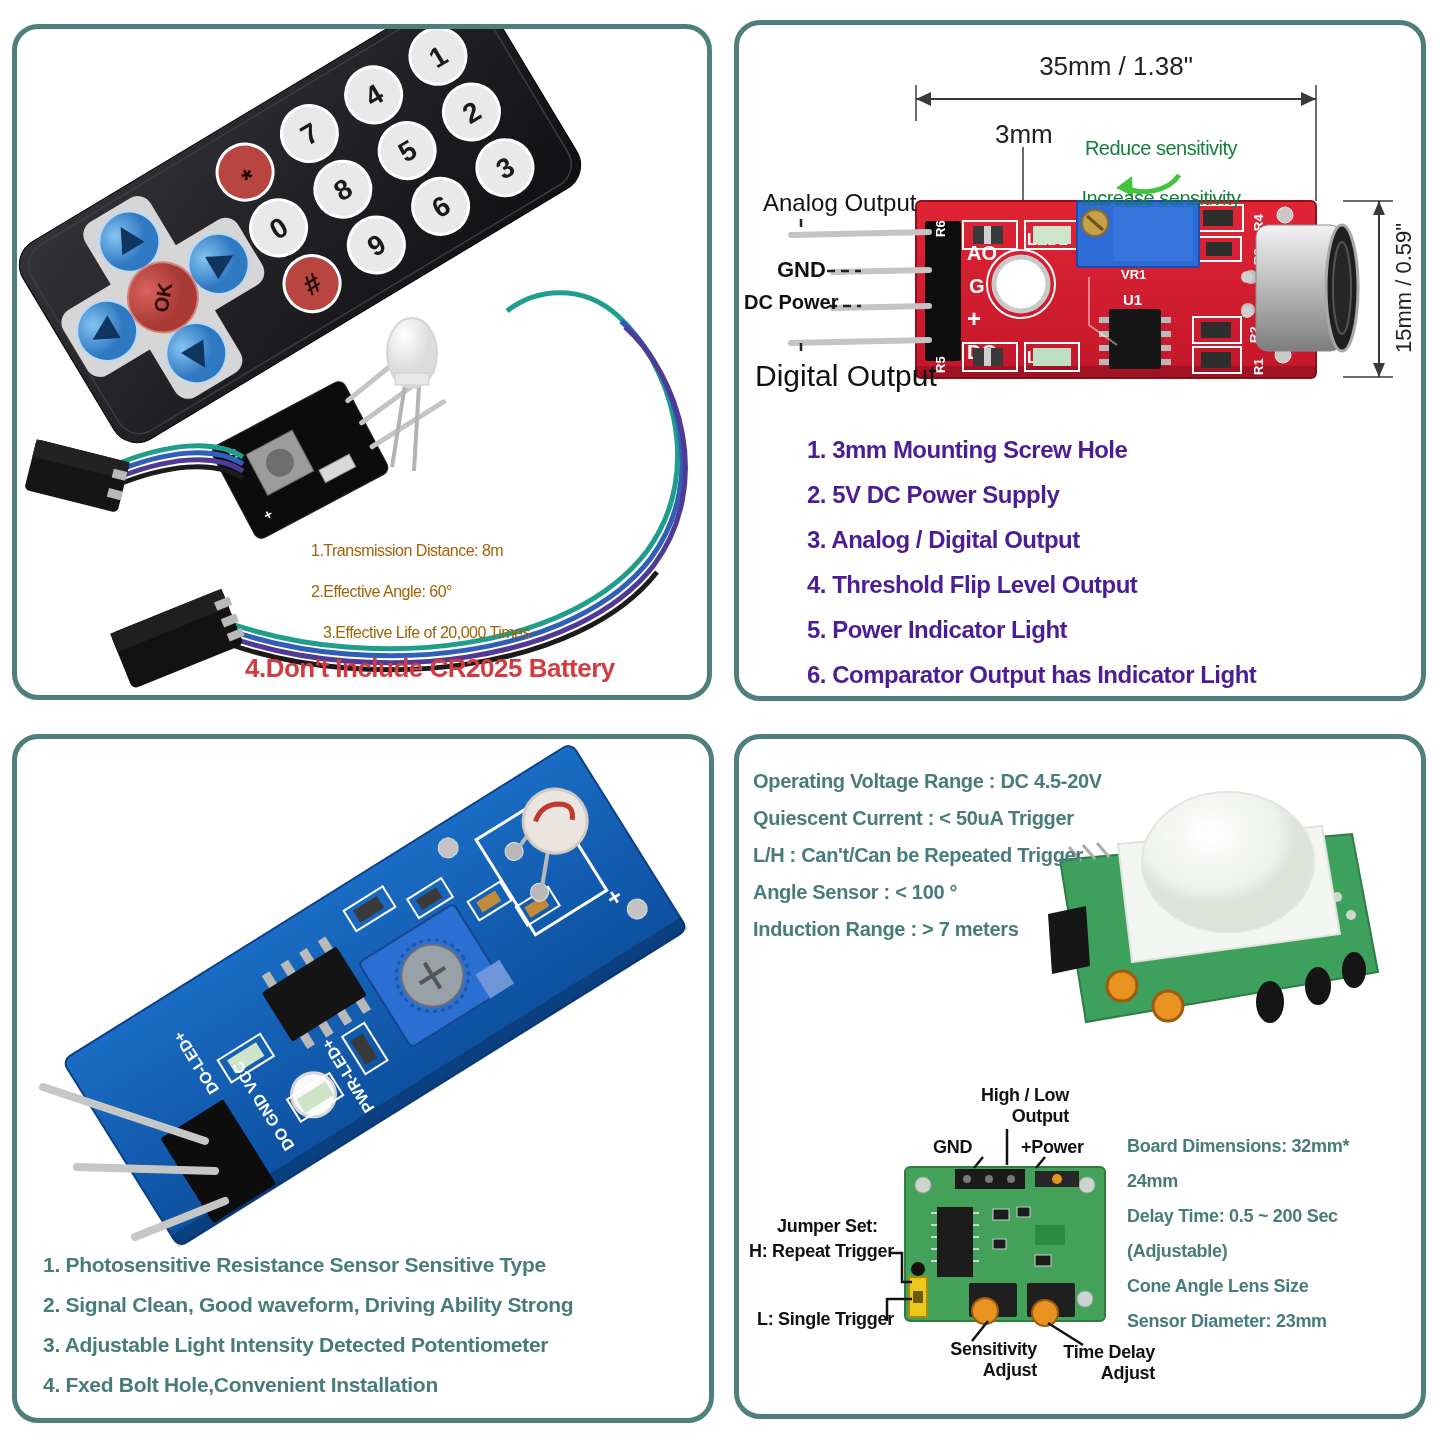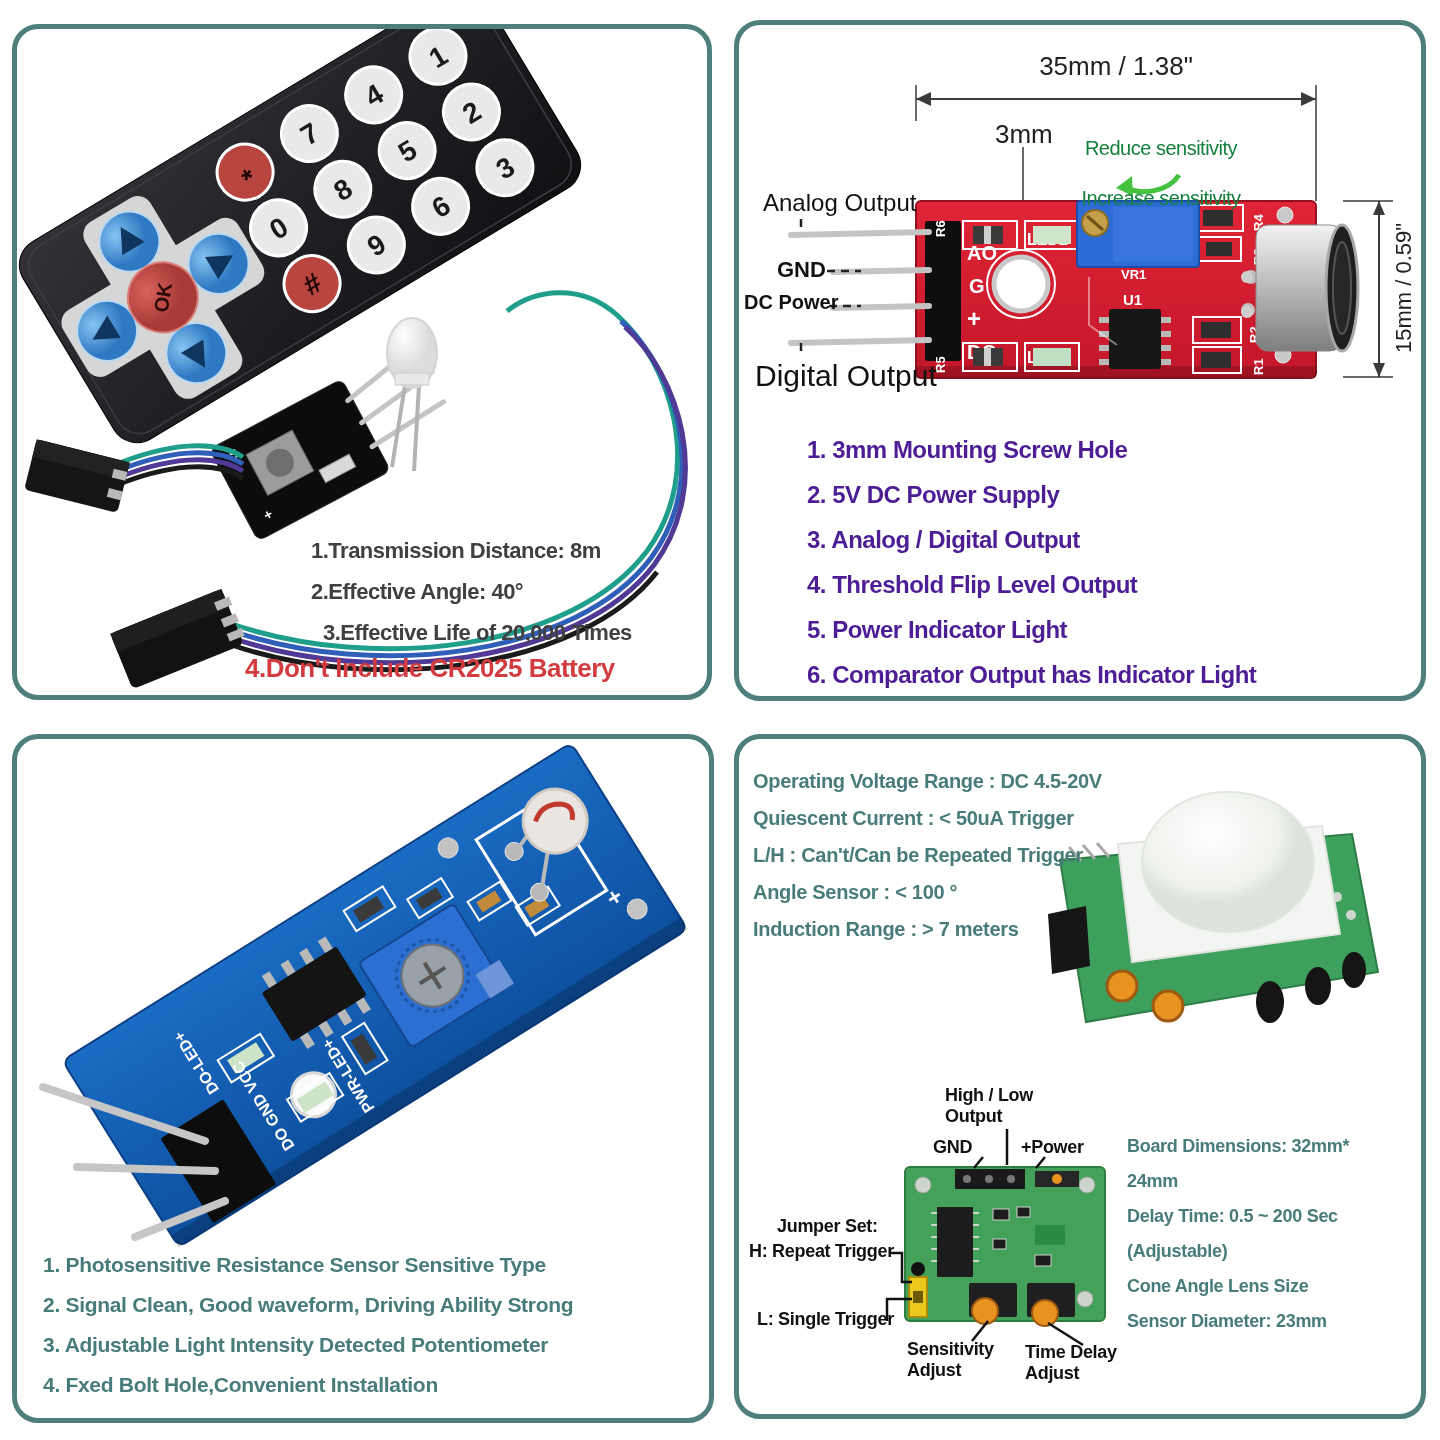--- a/index.html
+++ b/index.html
@@ -6,37 +6,37 @@
   body{width:1440px;height:1440px;position:relative;font-family:"Liberation Sans",sans-serif;overflow:hidden;}
   .panel{position:absolute;background:#fff;border:5px solid #4E7F7C;border-radius:26px;overflow:hidden;}
   #p-tl{left:12px;top:24px;width:690px;height:666px;}
   #p-tr{left:734px;top:20px;width:682px;height:671px;}
   #p-bl{left:12px;top:734px;width:692px;height:679px;}
   #p-br{left:734px;top:734px;width:682px;height:675px;}
   .fillsvg{position:absolute;left:0;top:0;width:100%;height:100%;overflow:visible;}
   .abs{position:absolute;}
   
   .ir-feats{left:228px;top:510px;line-height:24px;}
-  .ir-feat{font-size:22px;font-weight:bold;letter-spacing:-0.5px;color:#404040;margin:0 0 17px 66px;}
+  .ir-feat{font-size:16px;font-weight:normal;letter-spacing:-0.5px;color:#a16207;margin:0 0 17px 66px;}
   .ir-feat.i3{margin-left:78px;margin-bottom:11px;}
   .ir-warn{font-size:26px;font-weight:bold;letter-spacing:-0.5px;color:#D23C41;margin-left:0;}
   
   .dim-w{left:277px;top:26px;width:200px;text-align:center;font-size:26px;color:#222;}
   .dim-hole{left:256px;top:94px;font-size:26px;color:#222;text-align:center;}
   .sens-lbl{width:210px;text-align:center;font-size:20px;letter-spacing:-0.5px;color:#15803d;}
   .pinlbl{color:#111;}
   .dim-h{left:580px;top:250px;width:170px;text-align:center;font-size:22px;color:#222;transform:rotate(-90deg);}
   .snd-feats{left:68px;top:402px;line-height:45px;font-size:24px;font-weight:bold;letter-spacing:-0.5px;color:#4c1d95;}
   
   .ph-feats{left:26px;top:506px;line-height:40px;font-size:21px;font-weight:bold;letter-spacing:-0.3px;color:#477C7A;}
   
   .pir-specs{left:14px;top:24px;line-height:37px;font-size:20px;font-weight:bold;letter-spacing:-0.3px;color:#477C7A;}
   .pir-bspecs{left:388px;top:390px;line-height:35px;font-size:18px;font-weight:bold;letter-spacing:-0.3px;color:#477C7A;}
   .callout{font-size:18px;font-weight:600;letter-spacing:-0.3px;color:#111;white-space:pre-line;}
-  .ctr{text-align:left;}
+  .ctr{text-align:right;}
 </style>
 </head>
 <body>
 
 <div class="panel" id="p-tl">
   <svg class="fillsvg" viewBox="0 0 690 666">
     <defs>
       <radialGradient id="blueBtn" cx="35%" cy="30%">
           <stop offset="0%" stop-color="#85c4f2"></stop>
           <stop offset="100%" stop-color="#2f78c2"></stop>
@@ -176,21 +176,21 @@
         <g>
             <circle cx="-25" cy="65" r="28" fill="#b8453f" stroke="#ffffff" stroke-width="3"></circle>
             <text x="-25" y="65" dy="0.36em" fill="#1d0604">#</text>
           </g>
       </g>
     </g>
   </svg>
 
   <div class="abs ir-feats">
     <div class="ir-feat">1.Transmission Distance:  8m</div>
-    <div class="ir-feat">2.Effective Angle:  40°</div>
+    <div class="ir-feat">2.Effective Angle:  60°</div>
     <div class="ir-feat i3">3.Effective Life of 20,000 Times</div>
     <div class="ir-warn">4.Don't Include CR2025 Battery</div>
   </div>
 </div>
 
 <div class="panel" id="p-tr">
   <svg class="fillsvg" viewBox="0 0 682 671">
     <defs>
       <linearGradient id="redPCB" x1="0" y1="0" x2="0" y2="1">
           <stop offset="0%" stop-color="#e02535"></stop>

